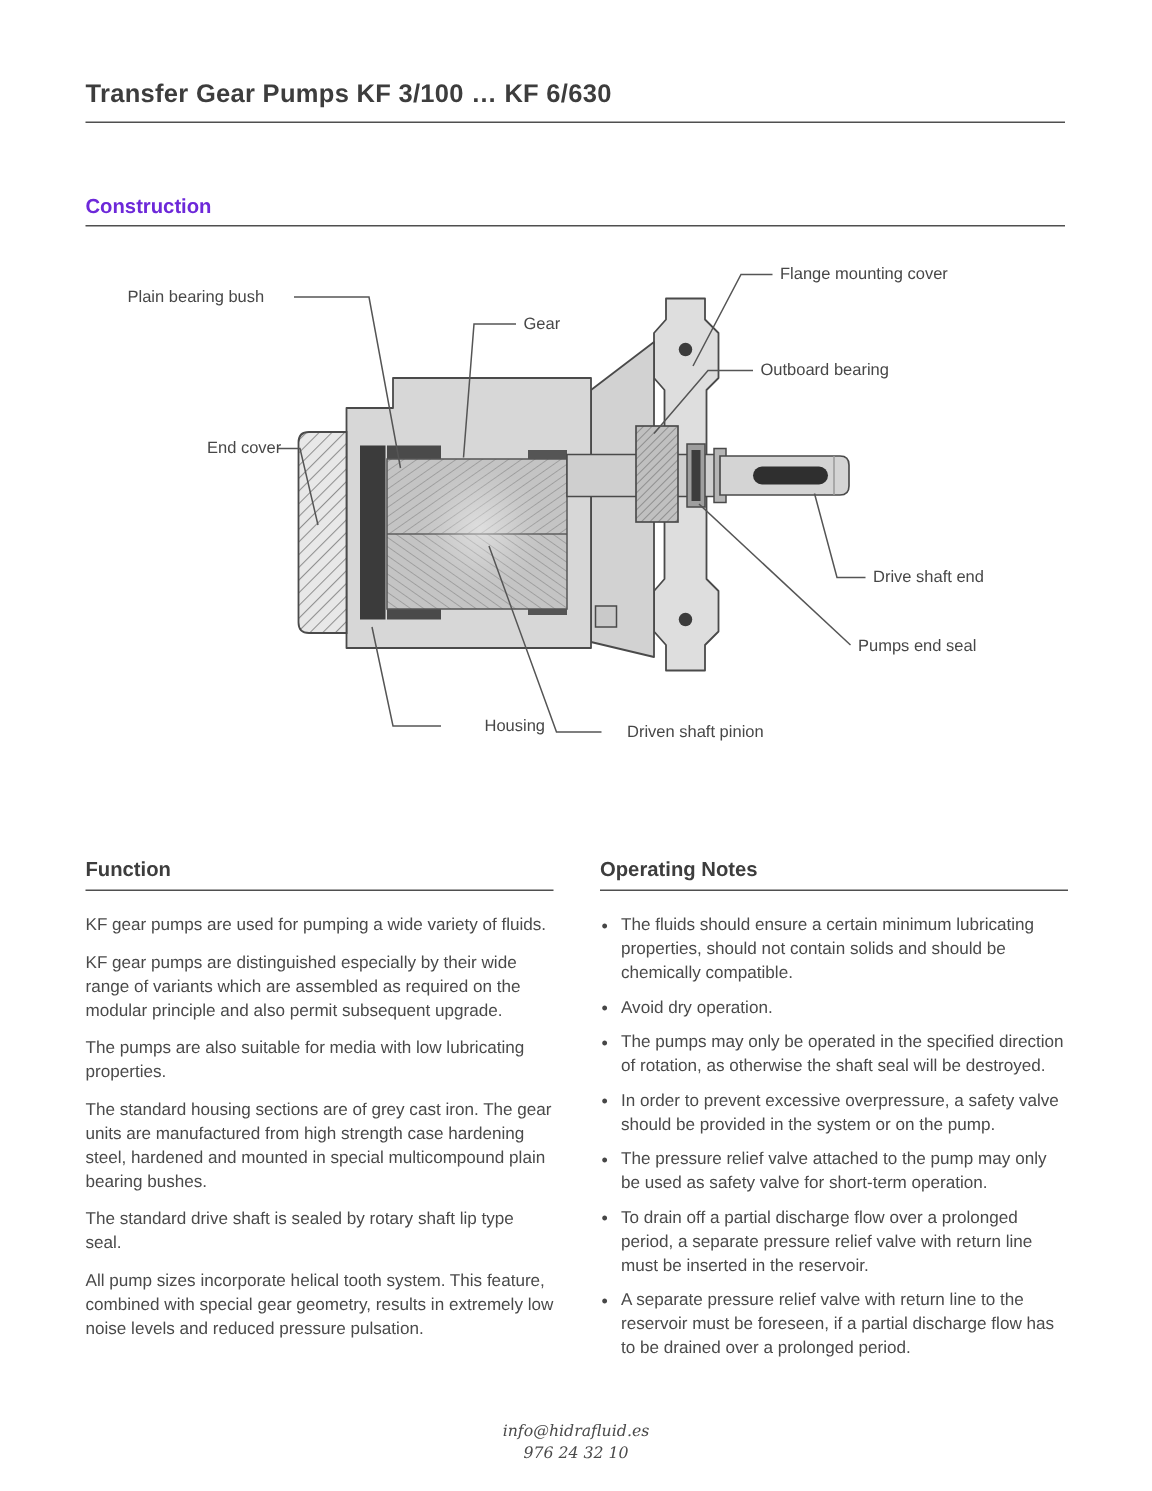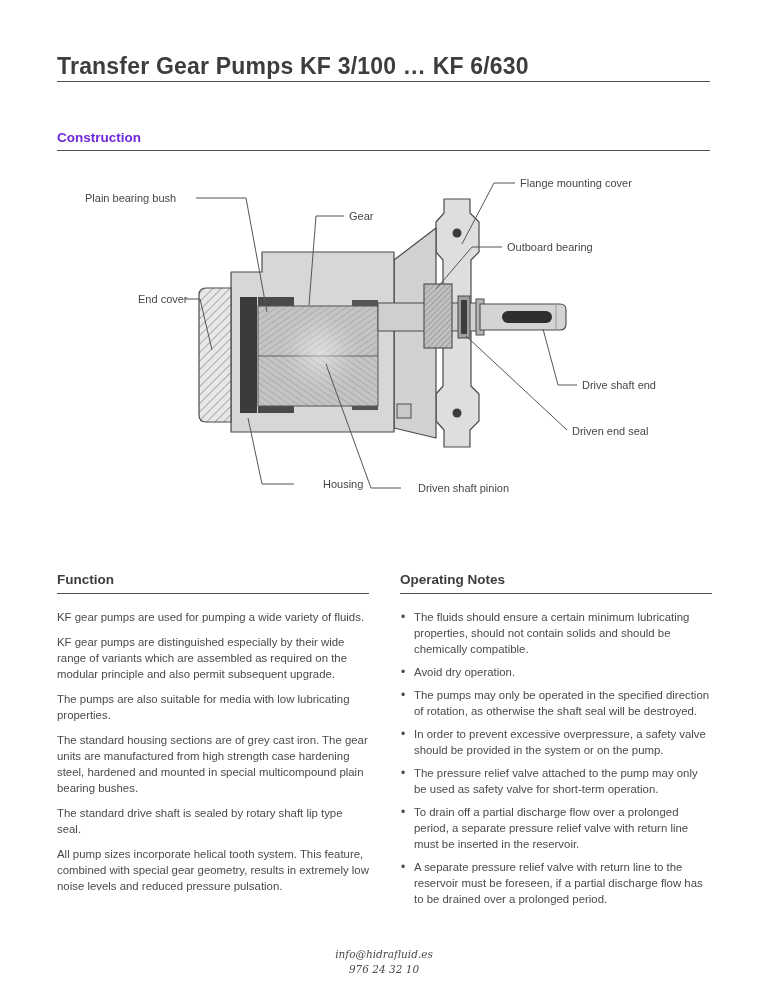--- a/index.html
+++ b/index.html
@@ -2,21 +2,21 @@
 <html><head>
 <meta charset="utf-8">
 <style>
   html,body { margin:0; padding:0; background:#ffffff; }
   .page {
     position:relative; width:768px; height:994px; background:#ffffff;
     font-family:"Liberation Sans", sans-serif; color:#4a4a4a; overflow:hidden;
   }
   .rule { position:absolute; height:1px; background:#4f4f4f; }
   .page-title {
-    position:absolute; left:57px; top:53px; font-size:23px; font-weight:bold;
+    position:absolute; left:57px; top:53px; font-size:17px; font-weight:bold;
     color:#3d3d3d; letter-spacing:.2px; margin:0;
   }
   .title-rule { left:57px; top:81px; width:653px; }
   .construction-heading {
     position:absolute; left:57px; top:130px; font-size:13.5px; font-weight:bold;
     color:#6d28d9; margin:0;
   }
   .construction-rule { left:57px; top:150px; width:653px; }
   .diagram-svg { position:absolute; left:0; top:0; width:768px; height:994px; pointer-events:none; }
   .callout { position:absolute; font-size:11px; color:#474747; white-space:nowrap; }
@@ -133,21 +133,21 @@
       <polyline points="401,488 371,488 326,364"></polyline>
     </g>
   </svg>
 
   <div class="callout" style="left:85px;  top:192px;">Plain bearing bush</div>
   <div class="callout" style="left:349px; top:210px;">Gear</div>
   <div class="callout" style="left:520px; top:177px;">Flange mounting cover</div>
   <div class="callout" style="left:507px; top:241px;">Outboard bearing</div>
   <div class="callout" style="left:122px; top:293px;margin-left:16px;">End cover</div>
   <div class="callout" style="left:582px; top:379px;">Drive shaft end</div>
-  <div class="callout" style="left:572px; top:425px;">Driven end seal</div>
+  <div class="callout" style="left:572px; top:425px;">Pumps end seal</div>
   <div class="callout" style="left:299px; top:478px;padding-left:24px;">Housing</div>
   <div class="callout" style="left:406px; top:482px;padding-left:12px;">Driven shaft pinion</div>
 
   <div class="col col-left">
     <h2>Function</h2>
     <div class="heading-rule"></div>
     <div class="body-text">
       <p>KF gear pumps are used for pumping a wide variety of fluids.</p>
       <p>KF gear pumps are distinguished especially by their wide range of variants which are assembled as required on the modular principle and also permit subsequent upgrade.</p>
       <p>The pumps are also suitable for media with low lubricating properties.</p>

